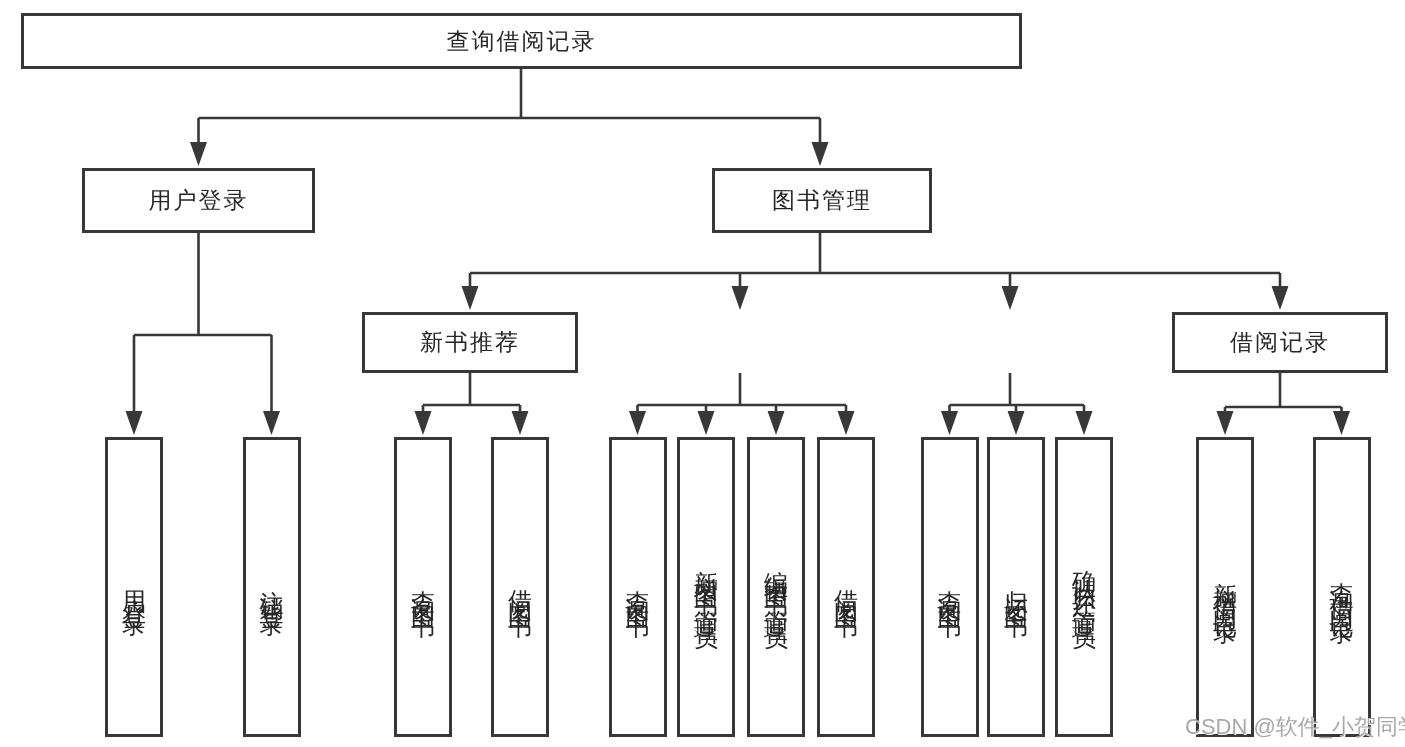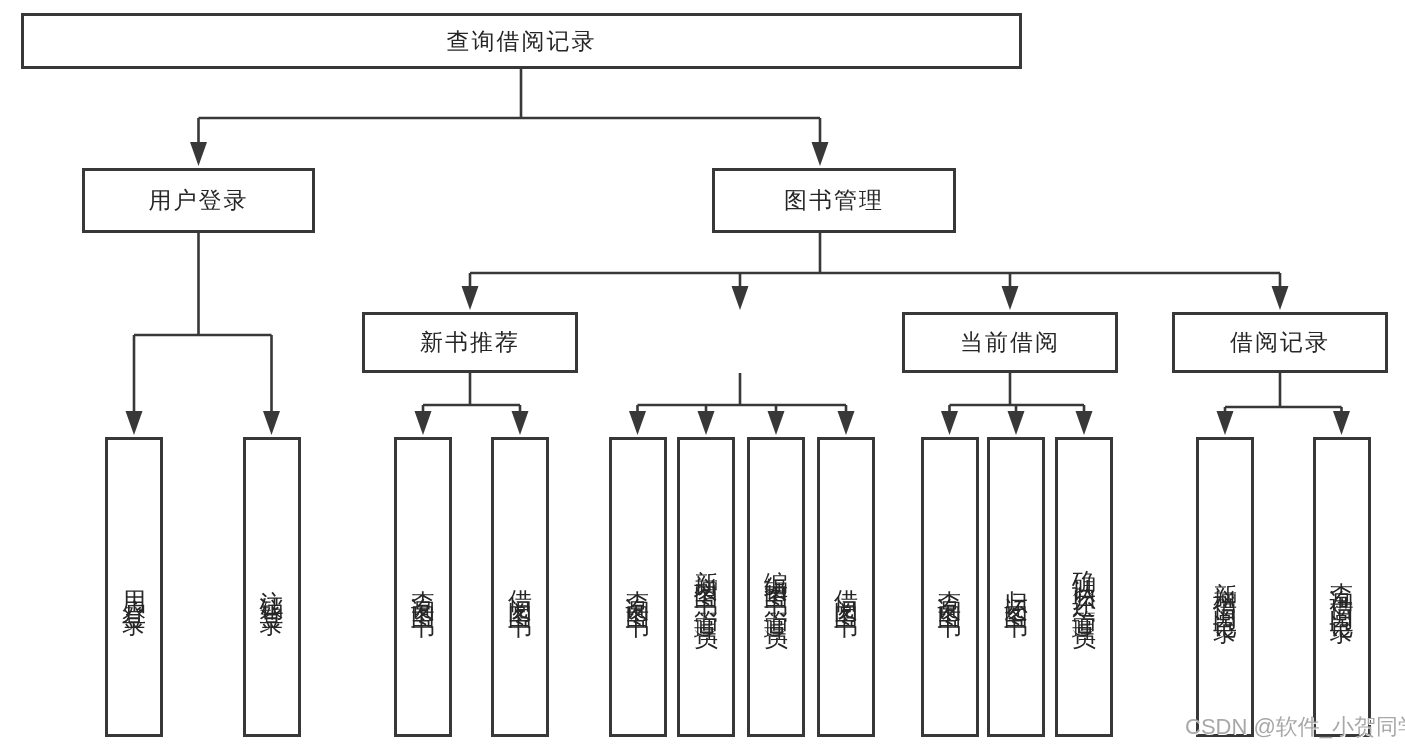--- a/index.html
+++ b/index.html
@@ -128,24 +128,23 @@
     <polygon points="941,411 958,411 949.5,435"></polygon>
     <polygon points="1007.5,411 1024.5,411 1016,435"></polygon>
     <polygon points="1075.5,411 1092.5,411 1084,435"></polygon>
     <polygon points="1216.5,411 1233.5,411 1225,435"></polygon>
     <polygon points="1333,411 1350,411 1341.5,435"></polygon>
   </svg>
 
   <div class="box root-box h-label">查询借阅记录</div>
 
   <div class="box lvl1 h-label" style="left:82px; width:233px;">用户登录</div>
-  <div class="box lvl1 h-label" style="left:712px; width:244px;">图书管理</div>
+  <div class="box lvl1 h-label" style="left:712px; width:220px;">图书管理</div>
 
   <div class="box lvl2 h-label" style="left:362px;">新书推荐</div>
-  <div class="box lvl2 h-label" style="left:902px;">当前借阅</div>
   <div class="box lvl2 h-label" style="left:1172px;">借阅记录</div>
 
   <div class="box leaf" style="left:105px;">用户登录</div>
   <div class="box leaf" style="left:242.5px;">注销登录</div>
 
   <div class="box leaf" style="left:394px;">查询图书</div>
   <div class="box leaf" style="left:491px;">借阅图书</div>
 
   <div class="box leaf" style="left:608.5px;">查询图书</div>
   <div class="box leaf" style="left:677px;">新增图书（管理员）</div>

